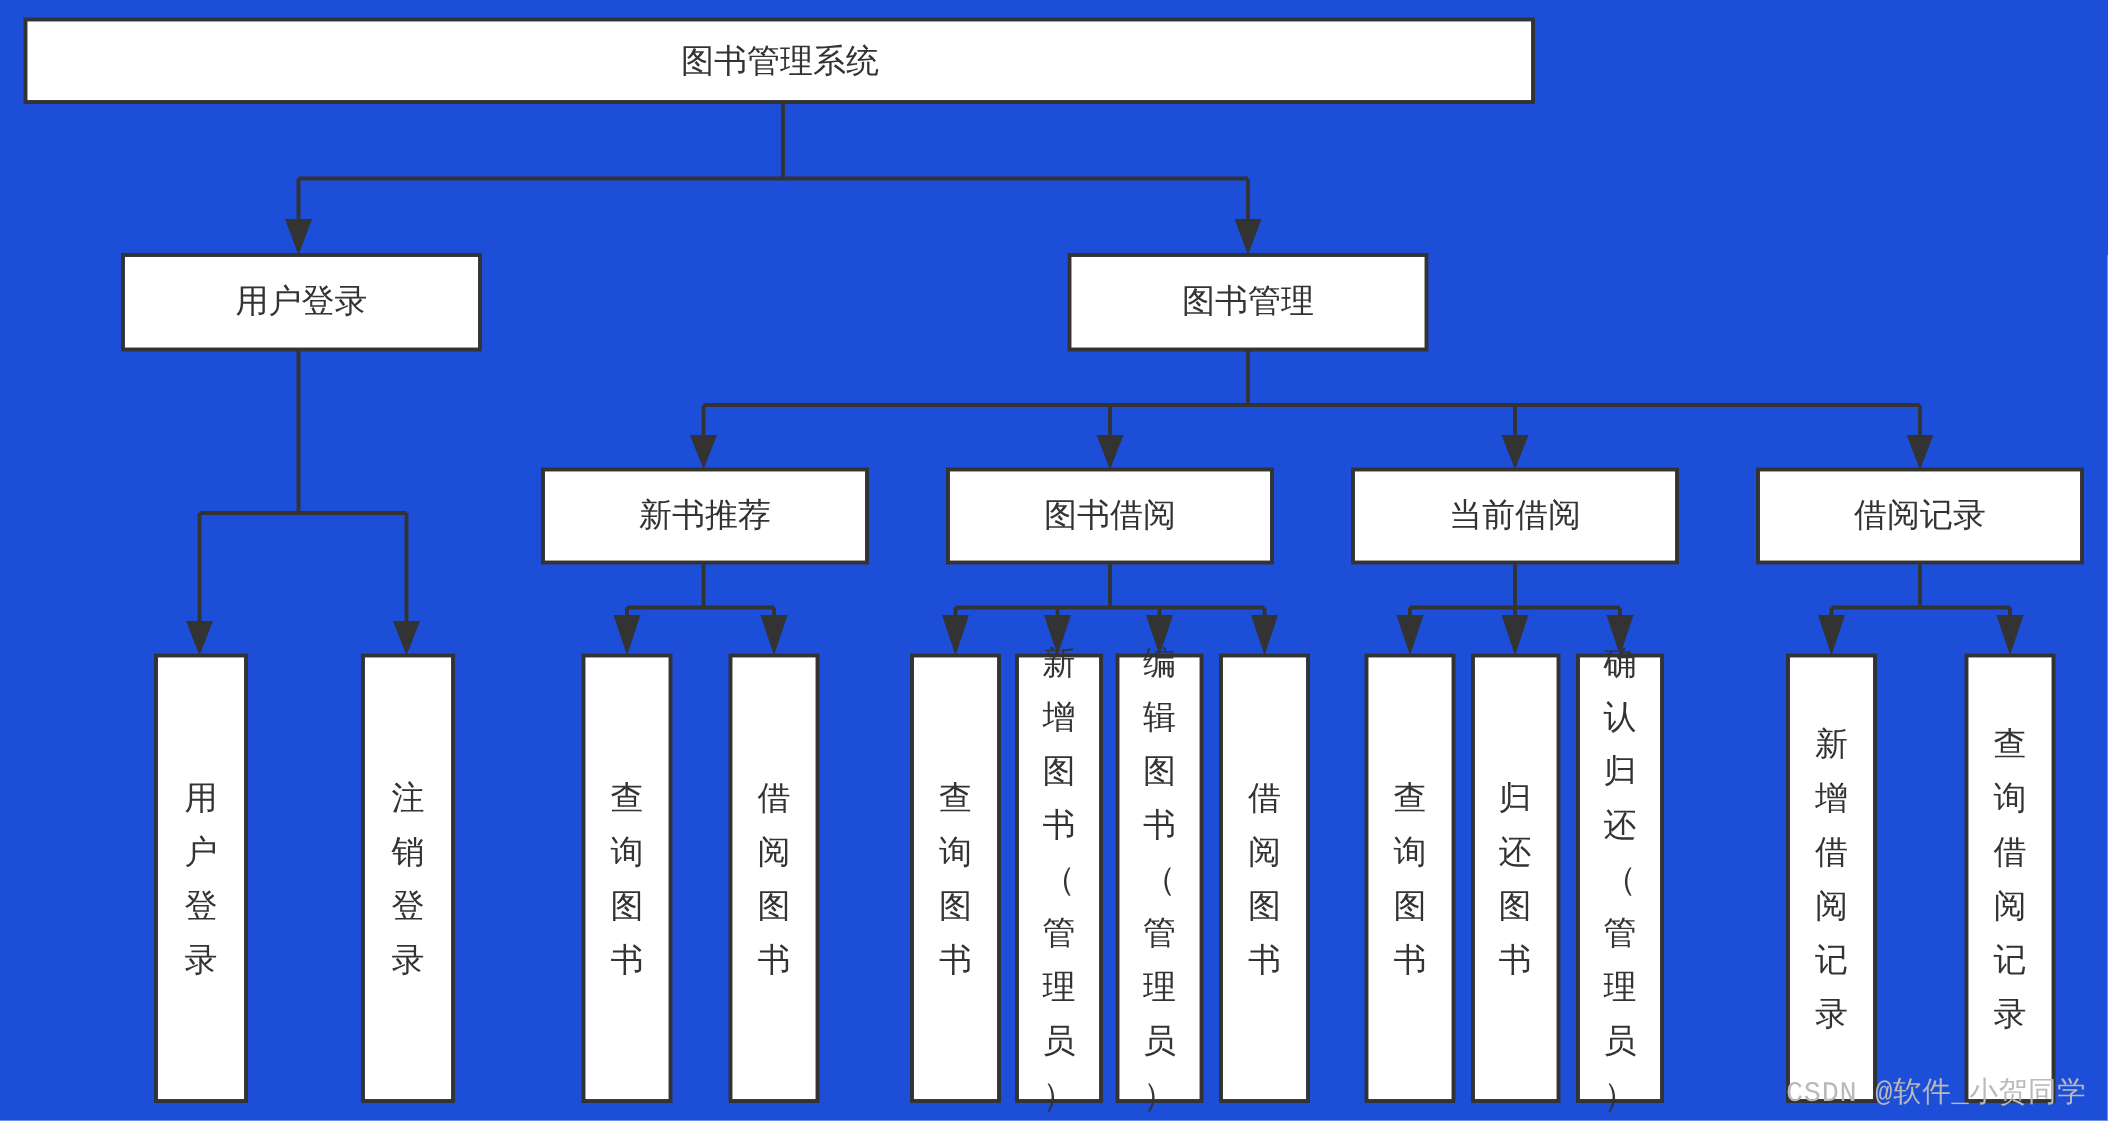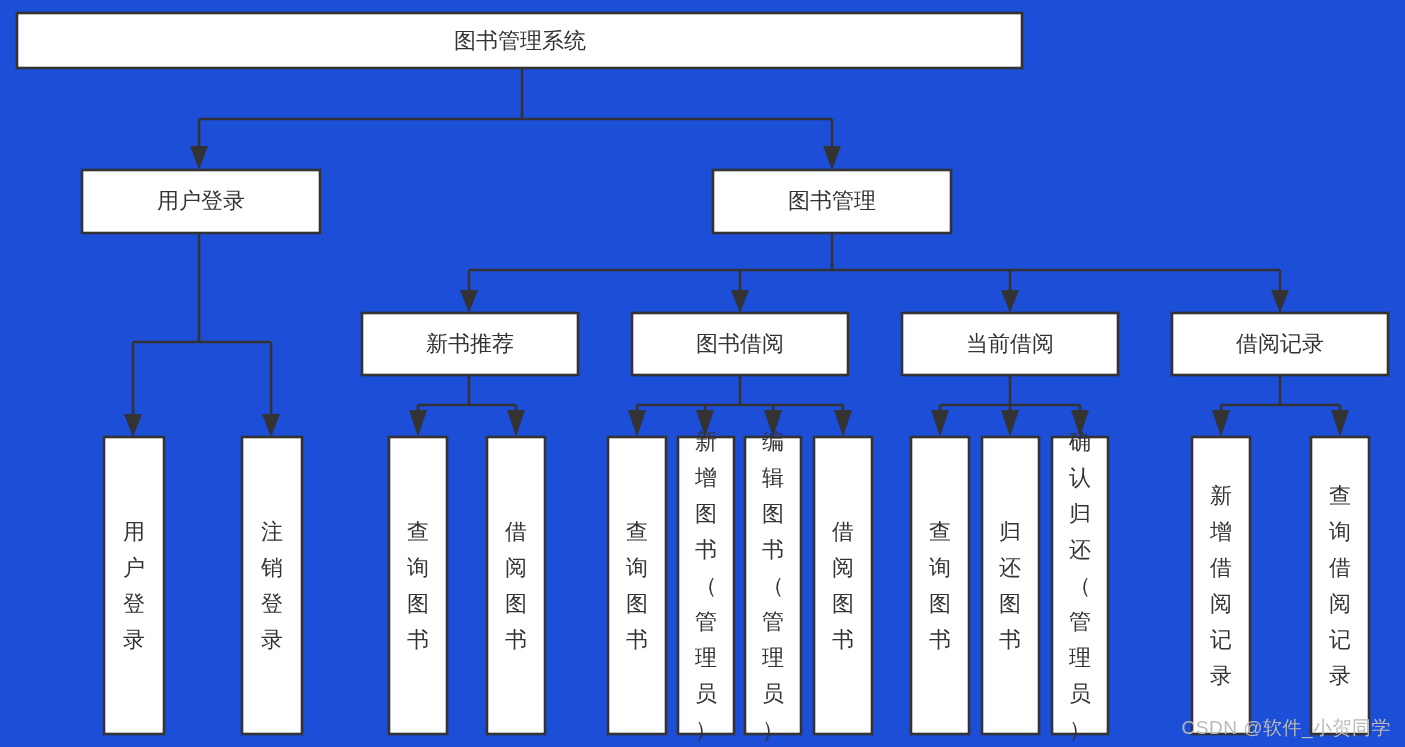--- a/index.html
+++ b/index.html
@@ -54,21 +54,21 @@
     font-family: "Liberation Sans", "DejaVu Sans", sans-serif;
     font-size: 22px;
     text-anchor: middle;
   }
   .watermark {
     position: absolute;
     right: 14px;
     bottom: 6px;
     color: #b9b9b9;
     font-size: 19px;
-    font-family: Liberation Sans, sans-serif;
+    font-family: Liberation Mono, monospace;
     letter-spacing: 0.5px;
     white-space: nowrap;
     pointer-events: none;
   }
 </style>
 </head>
 <body>
 
 <div id="diagram-root">
 

